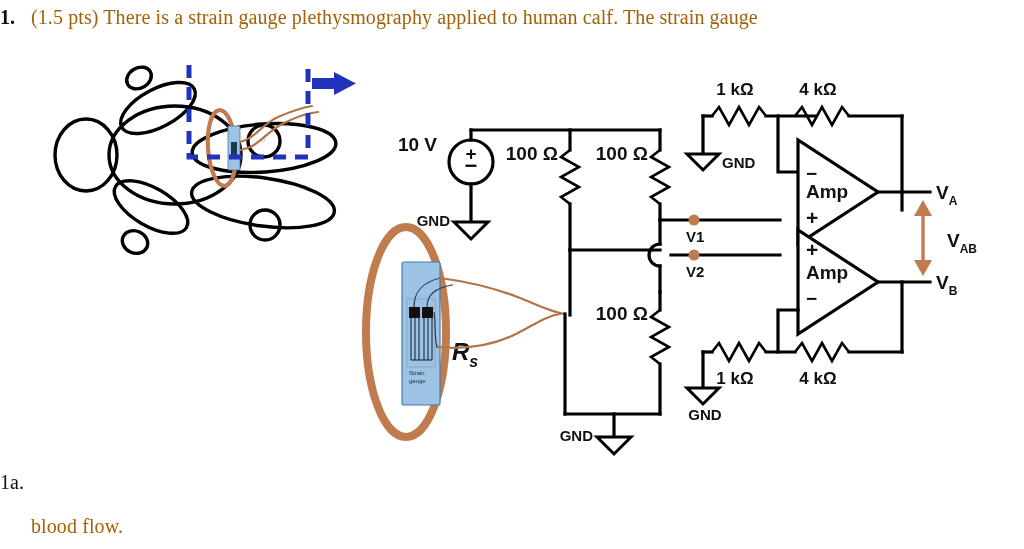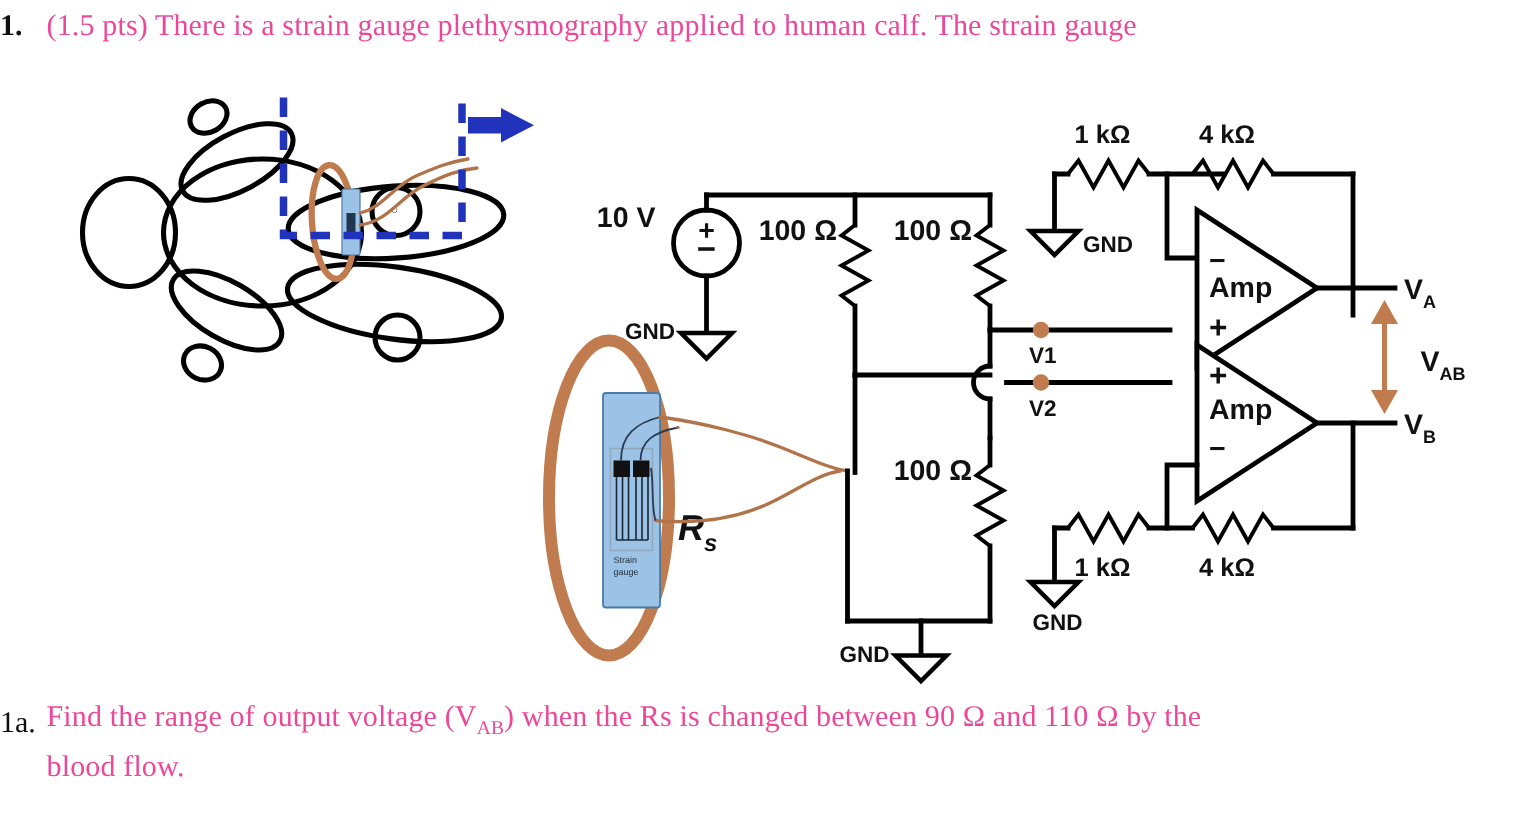--- a/index.html
+++ b/index.html
@@ -21,21 +21,21 @@
     position: absolute;
     font-family: "Liberation Serif", serif;
     font-weight: bold;
     font-size: 20px;
     color: #0f0f0f;
   }
   .q-line {
     position: absolute;
     font-family: "Liberation Serif", serif;
     font-size: 20px;
-    color: #ec4899;
+    color: #a16207;
     white-space: nowrap;
     letter-spacing: 0.1px;
   }
   .q-line sub { font-size: 13px; }
 
   
   #figure {
     position: absolute;
     left: 0;
     top: 62px;
@@ -280,19 +280,16 @@
       <polygon points="923,214 932,198 914,198" fill="#c07b4e"></polygon>
       <text class="lbl lbl-lg" x="947" y="185">
         <tspan>V</tspan><tspan dy="6" class="lbl-sub">AB</tspan>
       </text>
     </g>
 
   </svg>
 
   <div class="q-num" style="left:0px; top:471px; font-weight:normal;">1a.</div>
 
-  <div class="q-line" style="left:31px; top:467px;">
-    <span>Find the range of output voltage (V</span><sub>AB</sub><span>) when the Rs is changed between 90 Ω and 110 Ω by the</span>
-  </div>
-
-  <div class="q-line" style="left:31px; top:500px;">blood flow.</div>
+
+  <div class="q-line" style="left:31px; top:515px;">blood flow.</div>
 
 </div>
 
 </body></html>

